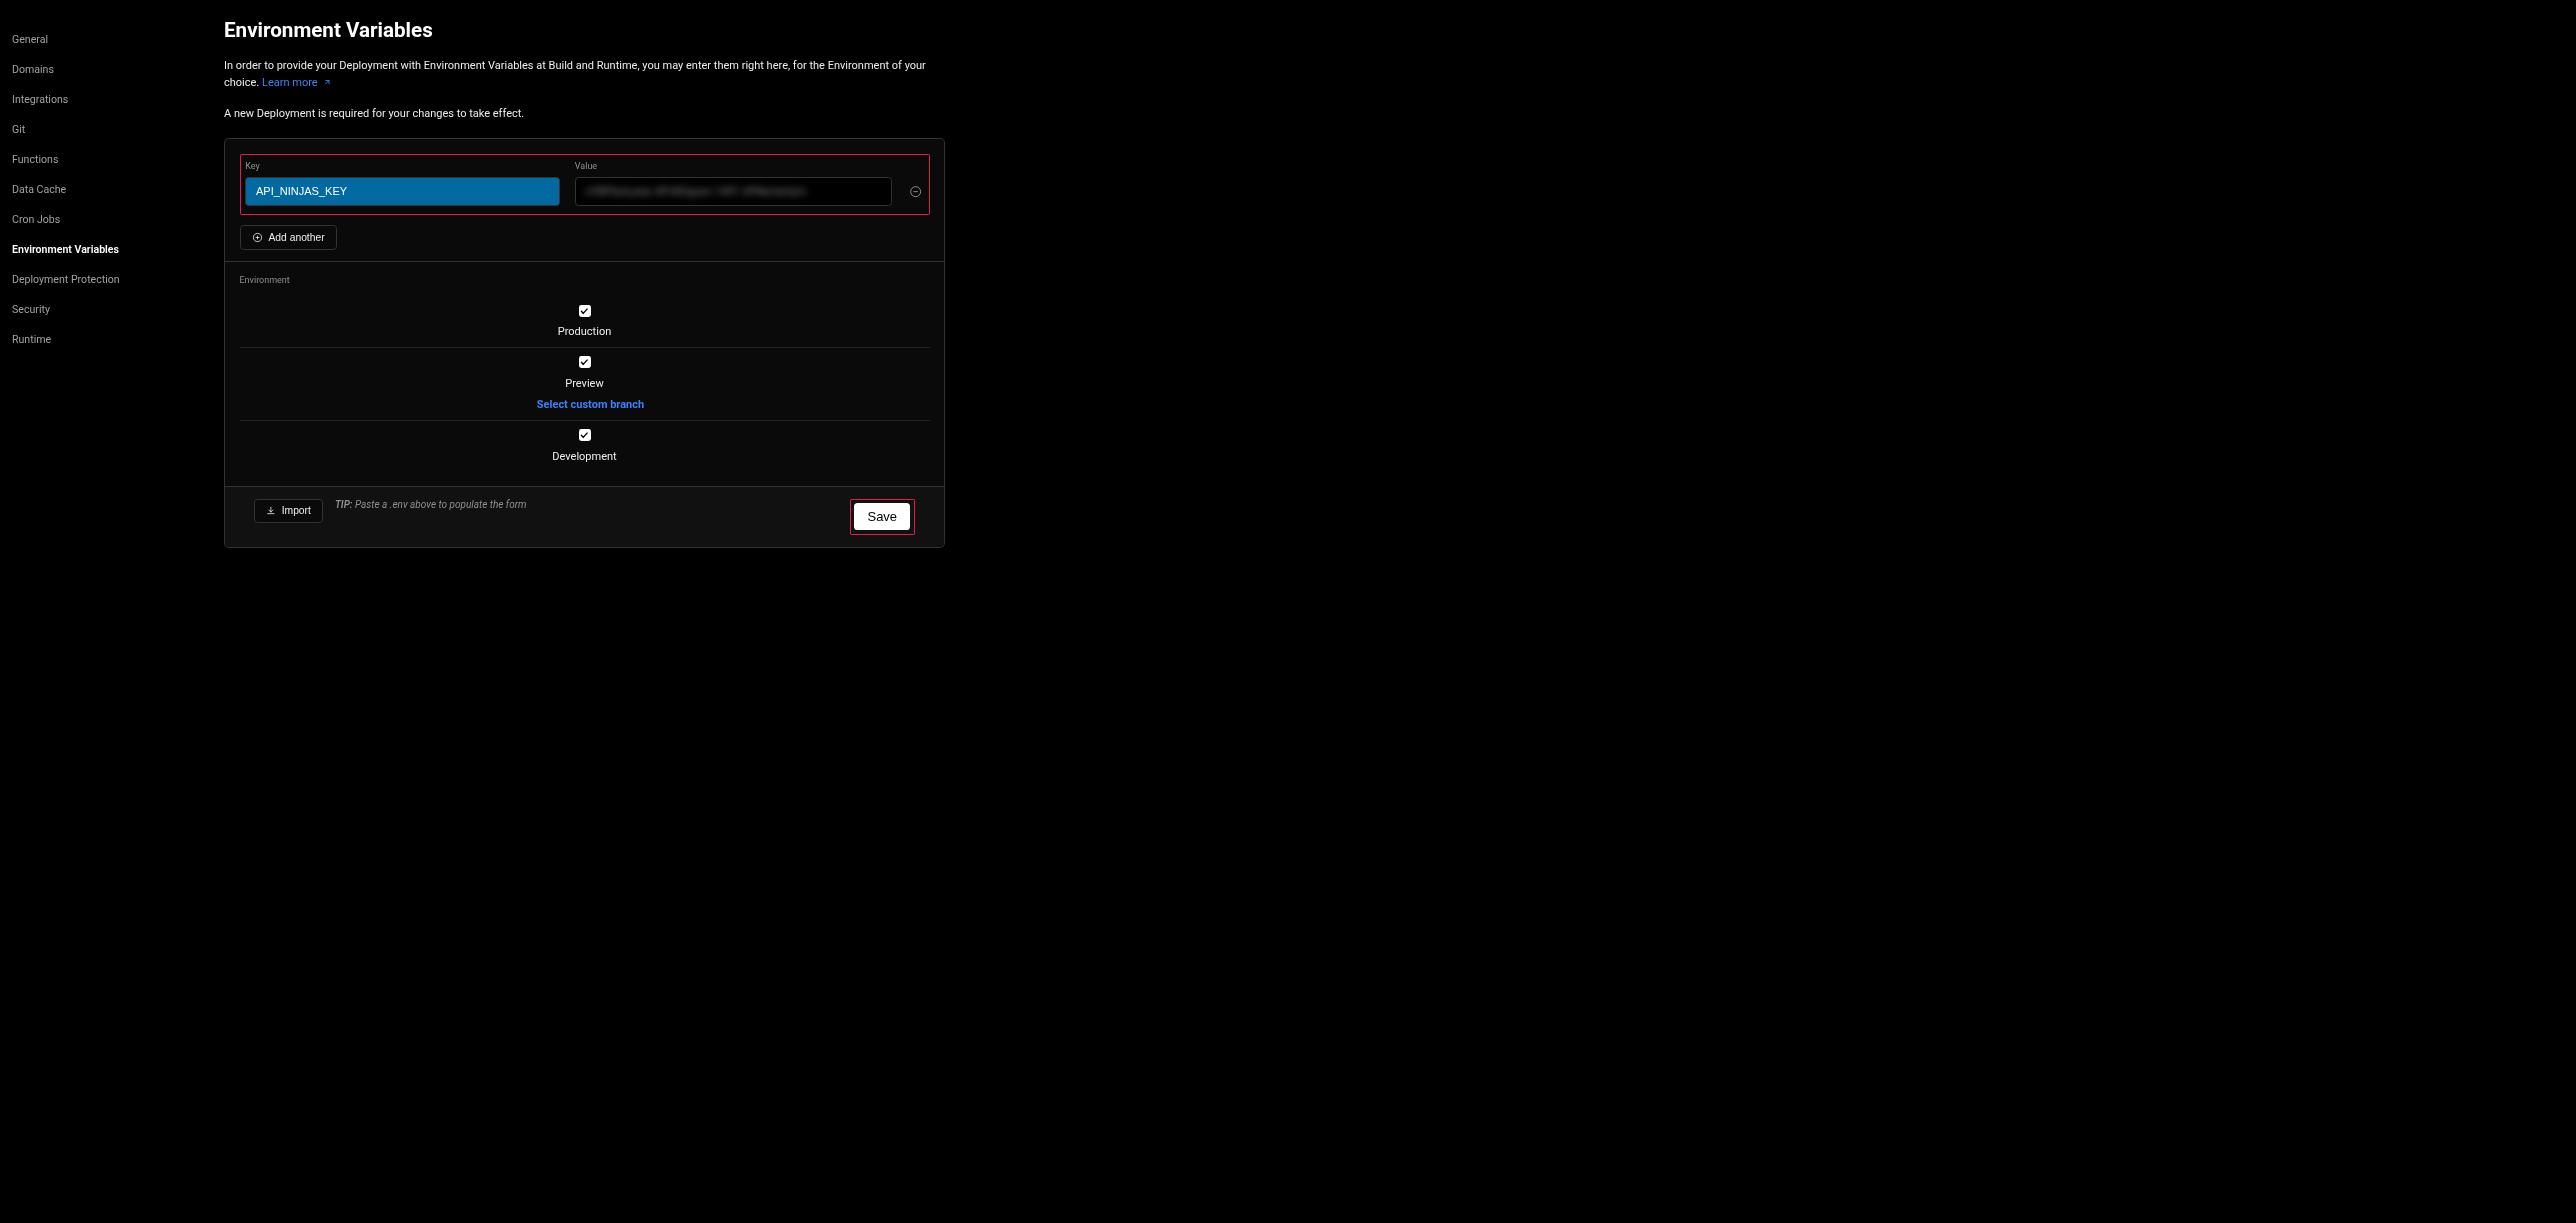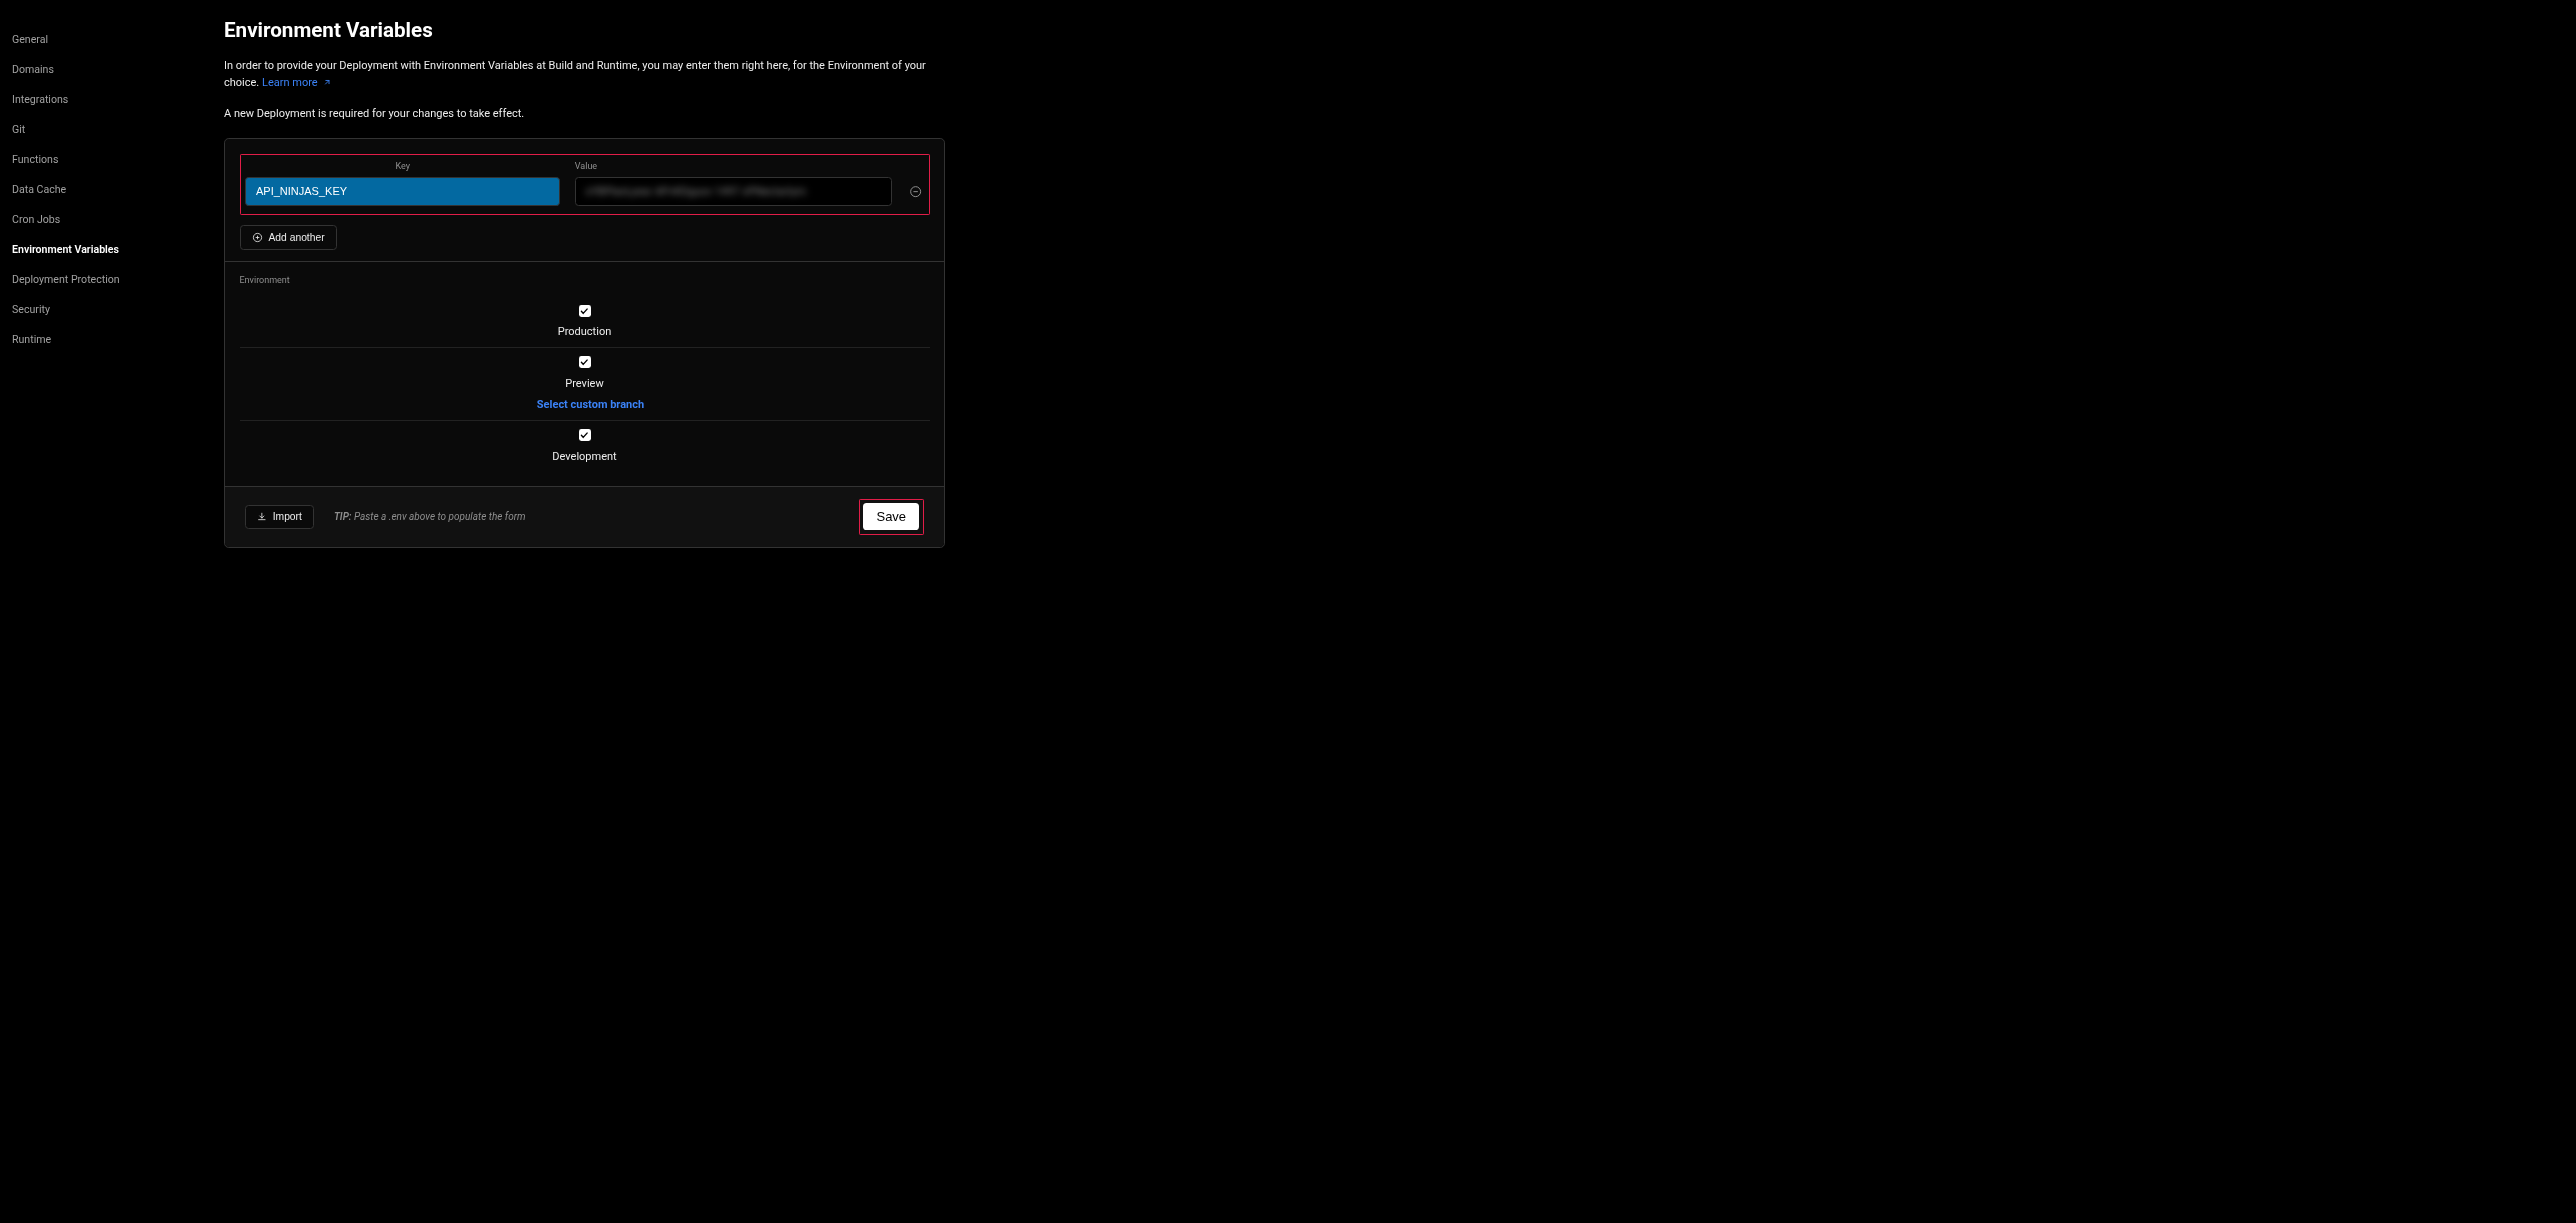--- a/index.html
+++ b/index.html
@@ -68,21 +68,21 @@
   }
   .highlight-row {
     border: 1.8px solid #e11d48;
     border-radius: 1.2px;
     padding: 6px 4.8px 8.5px 4.8px;
     display: flex;
     gap: 14.5px;
     align-items: flex-end;
   }
   .field-col { display: flex; flex-direction: column; }
-  .field-col.key { flex: 0 0 315px; align-items: center; }
+  .field-col.key { flex: 0 0 315px; }
   .field-col.value { flex: 1; }
   .field-label {
     color: #8f8f8f;
     font-size: 9px;
     margin-bottom: 6px;
   }
   .field-input {
     background: #0369a1;
     border: 0.6px solid #333;
     border-radius: 3.6px;
@@ -159,24 +159,24 @@
     display: flex;
     align-items: center;
     justify-content: center;
     cursor: pointer;
   }
   .checkbox svg { display: block; }
   .env-label { color: #ededed; }
   .env-link { color: #3b82f6; cursor: pointer; margin-left: 12px; font-weight: bold; }
   .footer {
     border-top: 0.6px solid #333;
-    padding: 12px 20px;
-    display: flex;
-    align-items: center;
-    gap: 20px;
+    padding: 12px 29px;
+    display: flex;
+    align-items: flex-start;
+    gap: 12px;
     background: #111;
     border-radius: 0 0 4.8px 4.8px;
   }
   .import-btn {
     display: inline-flex;
     align-items: center;
     gap: 6px;
     background: #0a0a0a;
     border: 0.6px solid #333;
     color: #ededed;

